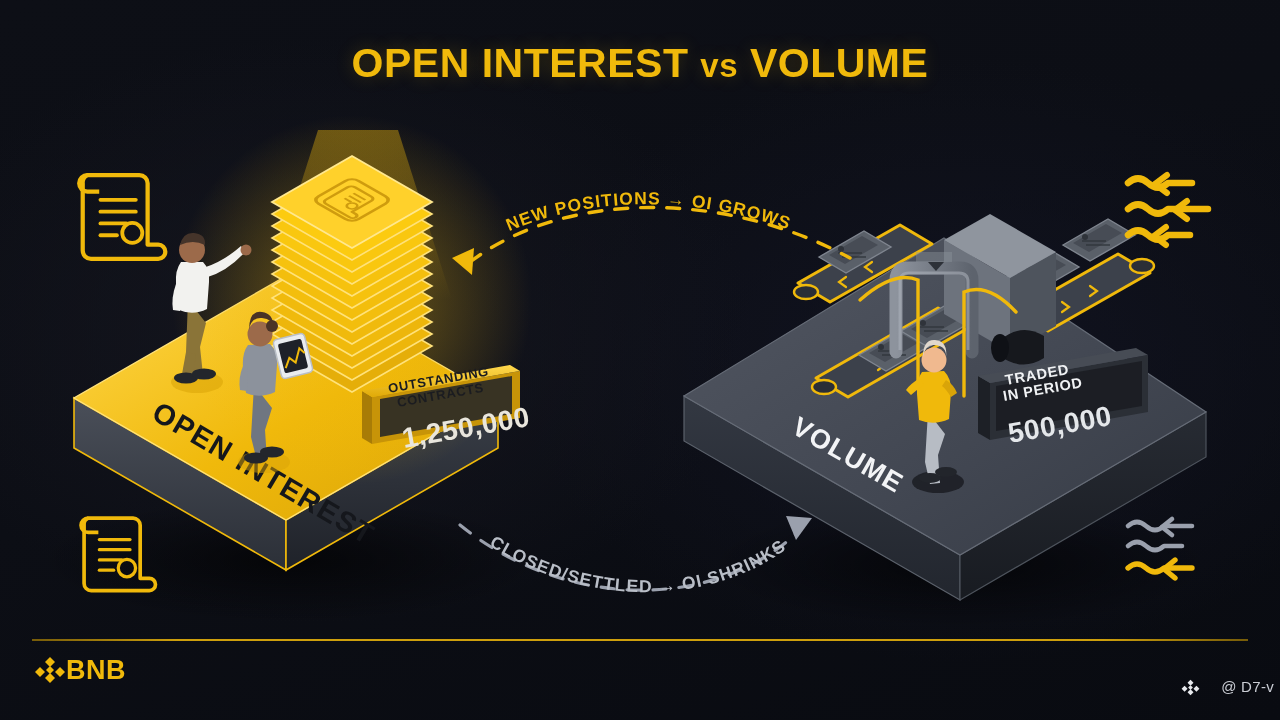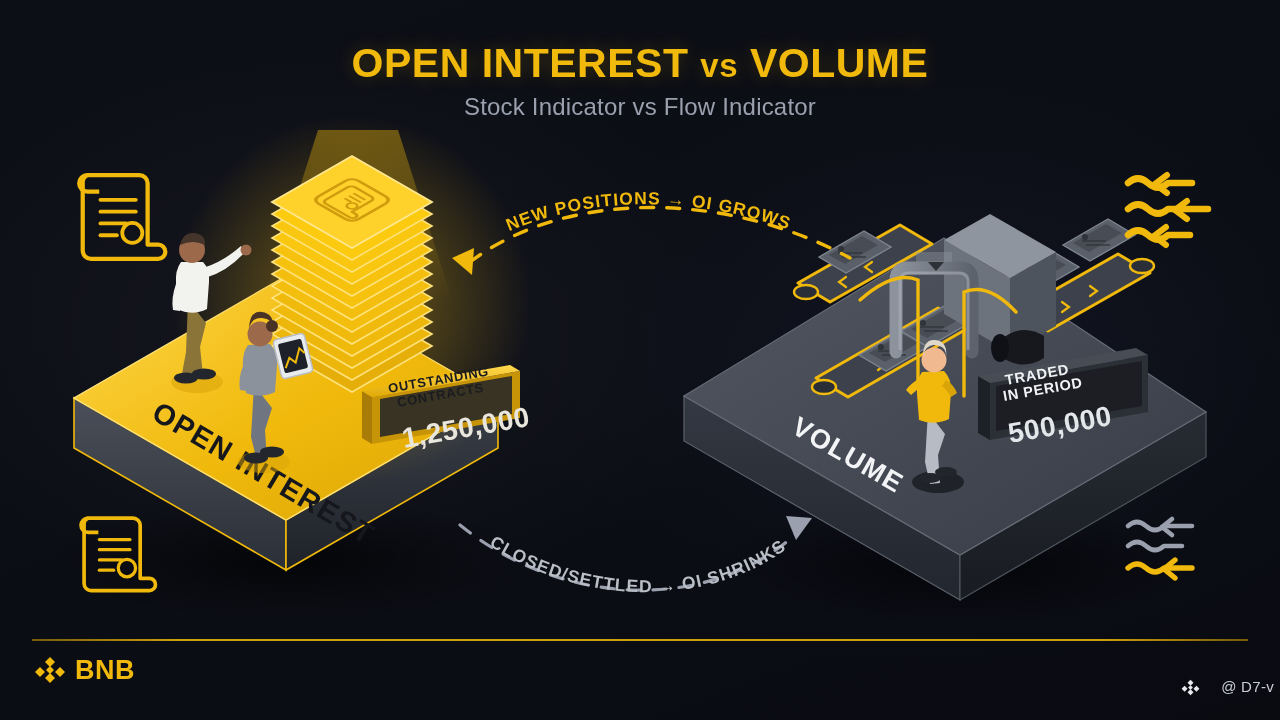--- a/index.html
+++ b/index.html
@@ -28,21 +28,21 @@
 
   
   .svglayer { position:absolute; inset:0; width:1280px; height:720px; overflow:visible; }
 
   
   #footer-rule {
     position:absolute; left:32px; top:639px; width:1216px; height:2px;
     background:linear-gradient(90deg,#8a6a07 0%,#F0B90B 12%,#F0B90B 88%,#8a6a07 100%);
     opacity:.85;
   }
-  #bnb-brand { position:absolute; left:34px; top:654px; display:flex; align-items:center; gap:9px; }
+  #bnb-brand { position:absolute; left:34px; top:654px; display:flex; align-items:center; }
   #bnb-brand .word { font-size:27px; font-weight:bold; color:#F0B90B; letter-spacing:.5px; }
   #footer-note {
     position:absolute; left:466px; top:662px;
     font-size:15px; color:#8b909c; letter-spacing:.6px;
   }
   #credit {
     position:absolute; right:6px; top:678px; display:flex; align-items:flex-start; gap:21px;
     font-size:15px; color:#c9ccd3; letter-spacing:.3px;
   }
 
@@ -52,21 +52,20 @@
 </head>
 <body>
 
 <div class="stage">
 
   <div id="title">
     <span>OPEN INTEREST</span>
     <span class="vs">vs</span>
     <span>VOLUME</span>
   </div>
-  <div id="subtitle">Stock Indicator vs Flow Indicator</div>
 
   <svg class="svglayer" viewBox="0 0 1280 720">
     <defs>
       <linearGradient id="goldTop" x1="0" y1="0" x2="1" y2="1">
         <stop offset="0%" stop-color="#FFD84D"></stop>
           <stop offset="55%" stop-color="#F0B90B"></stop>
           <stop offset="100%" stop-color="#D9A408"></stop>
       </linearGradient>
       <linearGradient id="goldSideL" x1="0" y1="0" x2="0" y2="1">
         <stop offset="0%" stop-color="#4a4f59"></stop>

